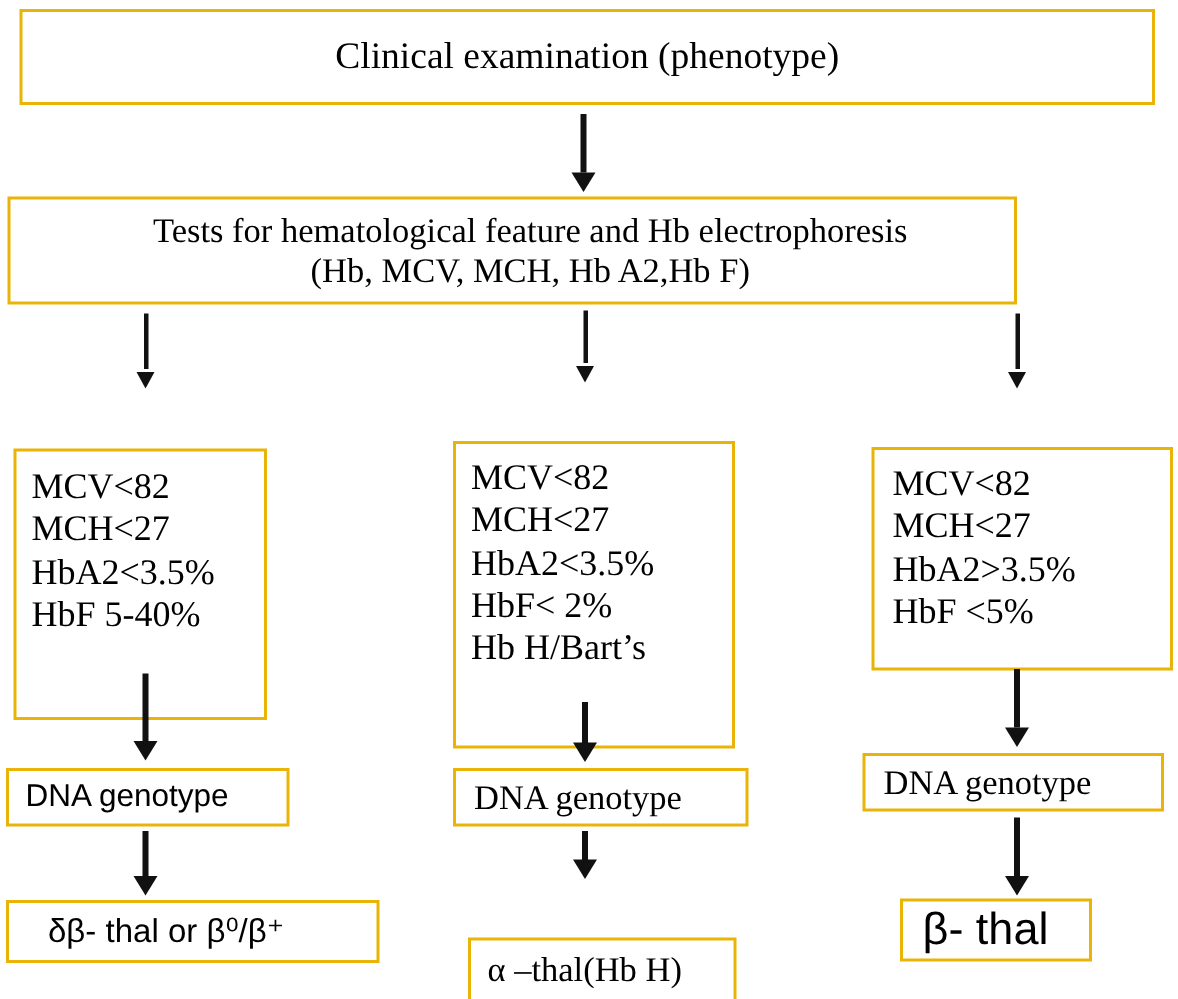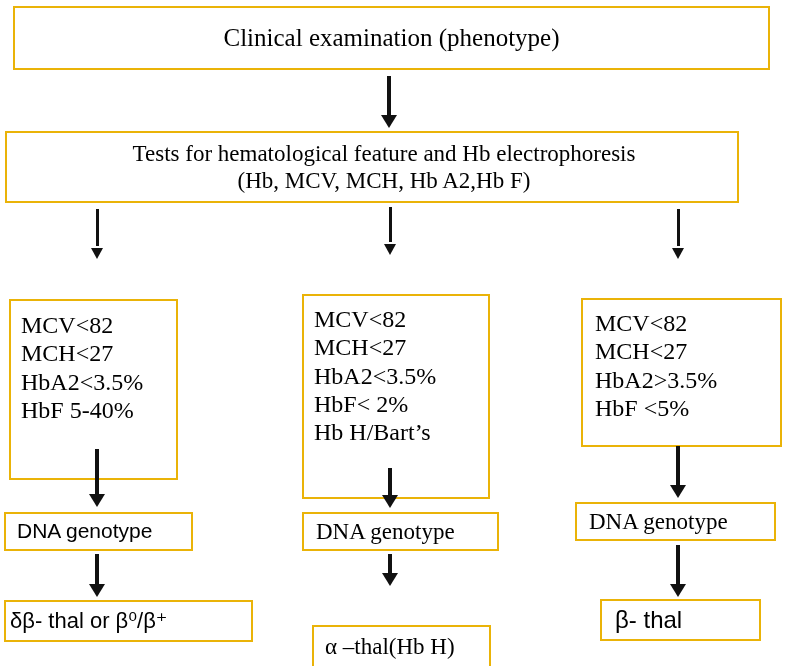--- a/index.html
+++ b/index.html
@@ -44,33 +44,33 @@
     justify-content: flex-start;
     text-align: left;
   }
   .serif  { font-family: "Liberation Serif", "DejaVu Serif", serif; }
   .sans   { font-family: "Liberation Sans", "DejaVu Sans", sans-serif; }
 
   .node-text { display: block; white-space: pre-line; }
 
   
   #box-clinical      { left: 13px;  top: 6px;   width: 757px; height: 64px;  font-size: 25px; }
-  #box-tests         { left: 5px;   top: 131px; width: 734px; height: 72px;  font-size: 23px; padding-left: 24px; }
+  #box-tests         { left: 5px;   top: 131px; width: 673px; height: 72px;  font-size: 23px; padding-left: 24px; }
 
   #box-crit-left     { left: 9px;   top: 263px; width: 169px; height: 181px; font-size: 24px; padding: 10px 0 0 10px; }
   #box-crit-mid      { left: 302px; top: 258px; width: 188px; height: 205px; font-size: 24px; padding: 9px 0 0 10px; }
   #box-crit-right    { left: 581px; top: 262px; width: 201px; height: 149px; font-size: 24px; padding: 9px 0 0 12px; }
 
   #box-dna-left      { left: 4px;   top: 512px; width: 189px; height: 39px;  font-size: 21px; padding-left: 11px; }
   #box-dna-mid       { left: 302px; top: 512px; width: 197px; height: 39px;  font-size: 23px; padding-left: 12px; }
   #box-dna-right     { left: 575px; top: 502px; width: 201px; height: 39px;  font-size: 23px; padding-left: 12px; }
 
-  #box-res-left      { left: 4px;   top: 600px; width: 249px; height: 42px;  font-size: 22px; padding-left: 4px; }
+  #box-res-left      { left: 4px;   top: 600px; width: 249px; height: 42px;  font-size: 22px; padding-left: 26px; }
   #box-res-mid       { left: 312px; top: 589px; width: 179px; height: 92px;  font-size: 23px; padding: 6px 0 0 11px; }
-  #box-res-right     { left: 600px; top: 599px; width: 161px; height: 42px;  font-size: 24px; padding-left: 13px; }
+  #box-res-right     { left: 600px; top: 599px; width: 128px; height: 42px;  font-size: 30px; padding-left: 13px; }
 
   
   .arrow {
     position: absolute;
     width: 0;
   }
   .arrow .shaft {
     position: absolute;
     left: 50%;
     top: 0;

